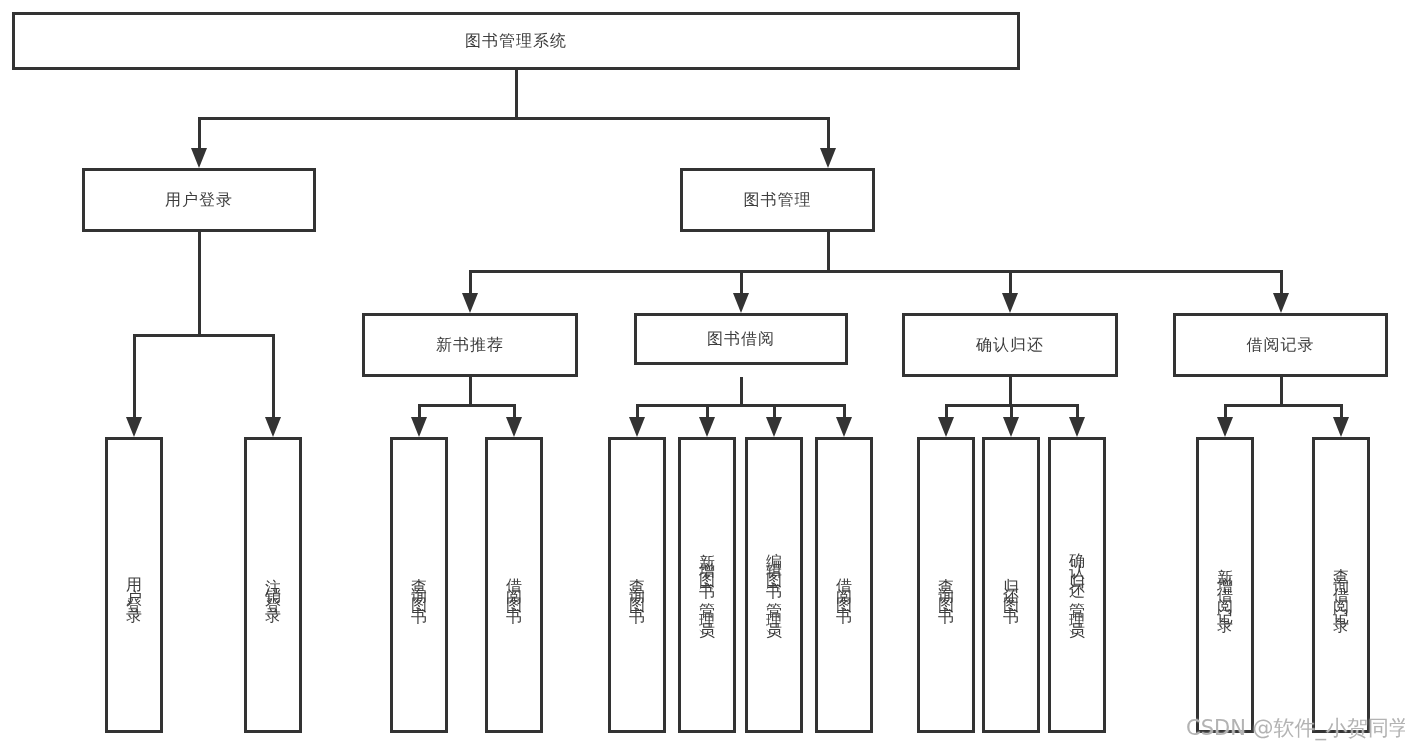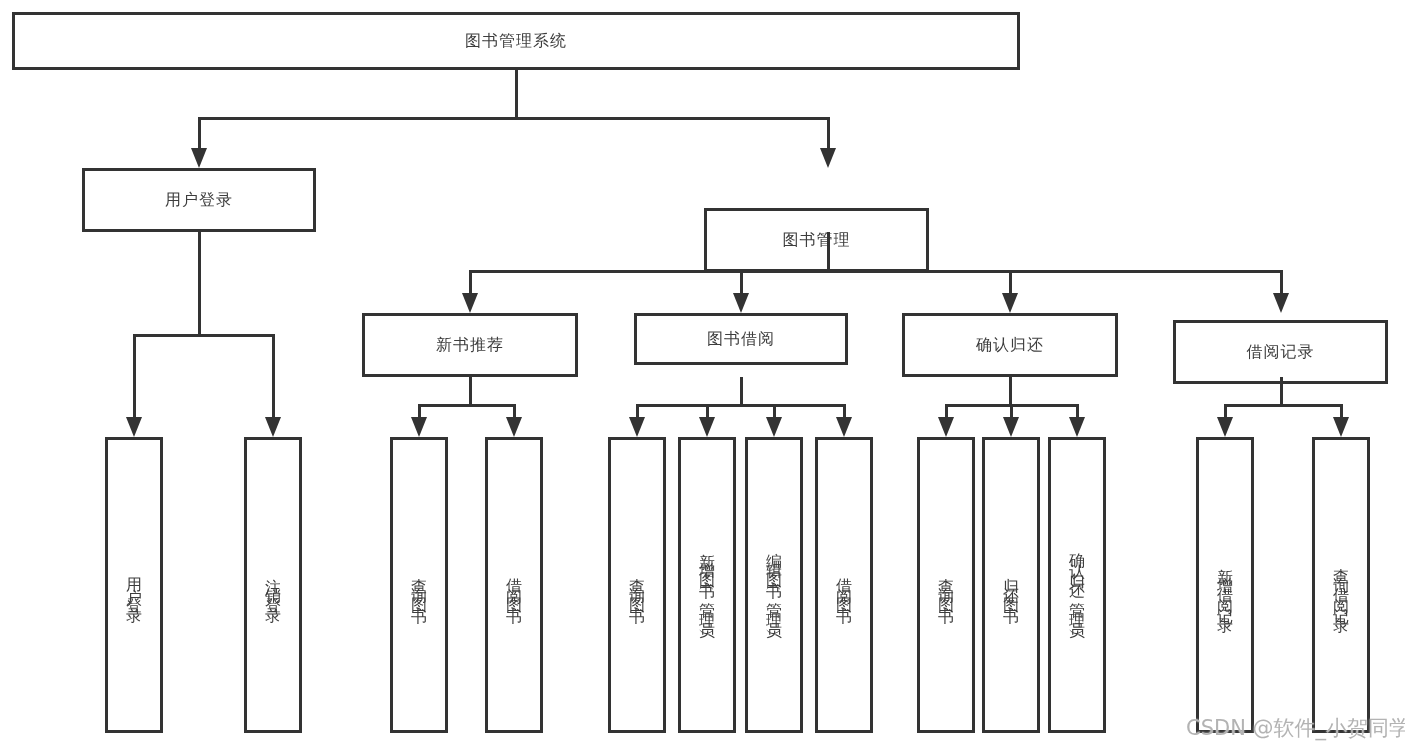--- a/index.html
+++ b/index.html
@@ -42,21 +42,21 @@
   <div class="vline" style="left:515px; top:70px; height:48px;"></div>
   <div class="hline" style="left:198px; top:117px; width:632px;"></div>
   <div class="vline" style="left:198px; top:117px; height:32px;"></div>
   <div class="arrow" style="left:191px; top:148px;"></div>
   <div class="vline" style="left:827px; top:117px; height:32px;"></div>
   <div class="arrow" style="left:820px; top:148px;"></div>
 
   <div class="box" style="left:82px; top:168px; width:234px; height:64px;">
     <span>用户登录</span>
   </div>
-  <div class="box" style="left:704px; top:168px; width:225px; height:64px;margin-top:40px;">
+  <div class="box" style="left:680px; top:168px; width:195px; height:64px;">
     <span>图书管理</span>
   </div>
 
   <div class="vline" style="left:198px; top:232px; height:103px;"></div>
   <div class="hline" style="left:133px; top:334px; width:142px;"></div>
   <div class="vline" style="left:133px; top:334px; height:84px;"></div>
   <div class="arrow" style="left:126px; top:417px;"></div>
   <div class="vline" style="left:272px; top:334px; height:84px;"></div>
   <div class="arrow" style="left:265px; top:417px;"></div>
 
@@ -73,21 +73,21 @@
 
   <div class="box" style="left:362px; top:313px; width:216px; height:64px;">
     <span>新书推荐</span>
   </div>
   <div class="box" style="left:634px; top:313px; width:214px; height:52px;">
     <span>图书借阅</span>
   </div>
   <div class="box" style="left:902px; top:313px; width:216px; height:64px;">
     <span>确认归还</span>
   </div>
-  <div class="box" style="left:1173px; top:313px; width:215px; height:64px;margin-top:7px;">
+  <div class="box" style="left:1173px; top:313px; width:215px; height:64px;">
     <span>借阅记录</span>
   </div>
 
   <div class="vline" style="left:469px; top:377px; height:29px;"></div>
   <div class="hline" style="left:418px; top:404px; width:98px;"></div>
   <div class="vline" style="left:418px; top:404px; height:14px;"></div>
   <div class="arrow" style="left:411px; top:417px;"></div>
   <div class="vline" style="left:513px; top:404px; height:14px;"></div>
   <div class="arrow" style="left:506px; top:417px;"></div>
 

